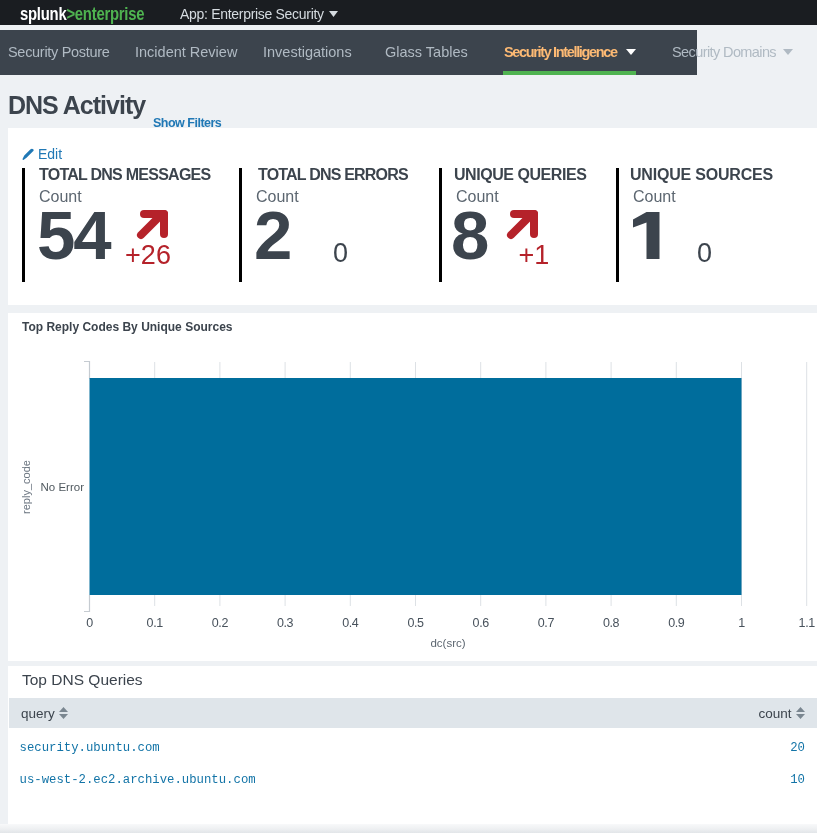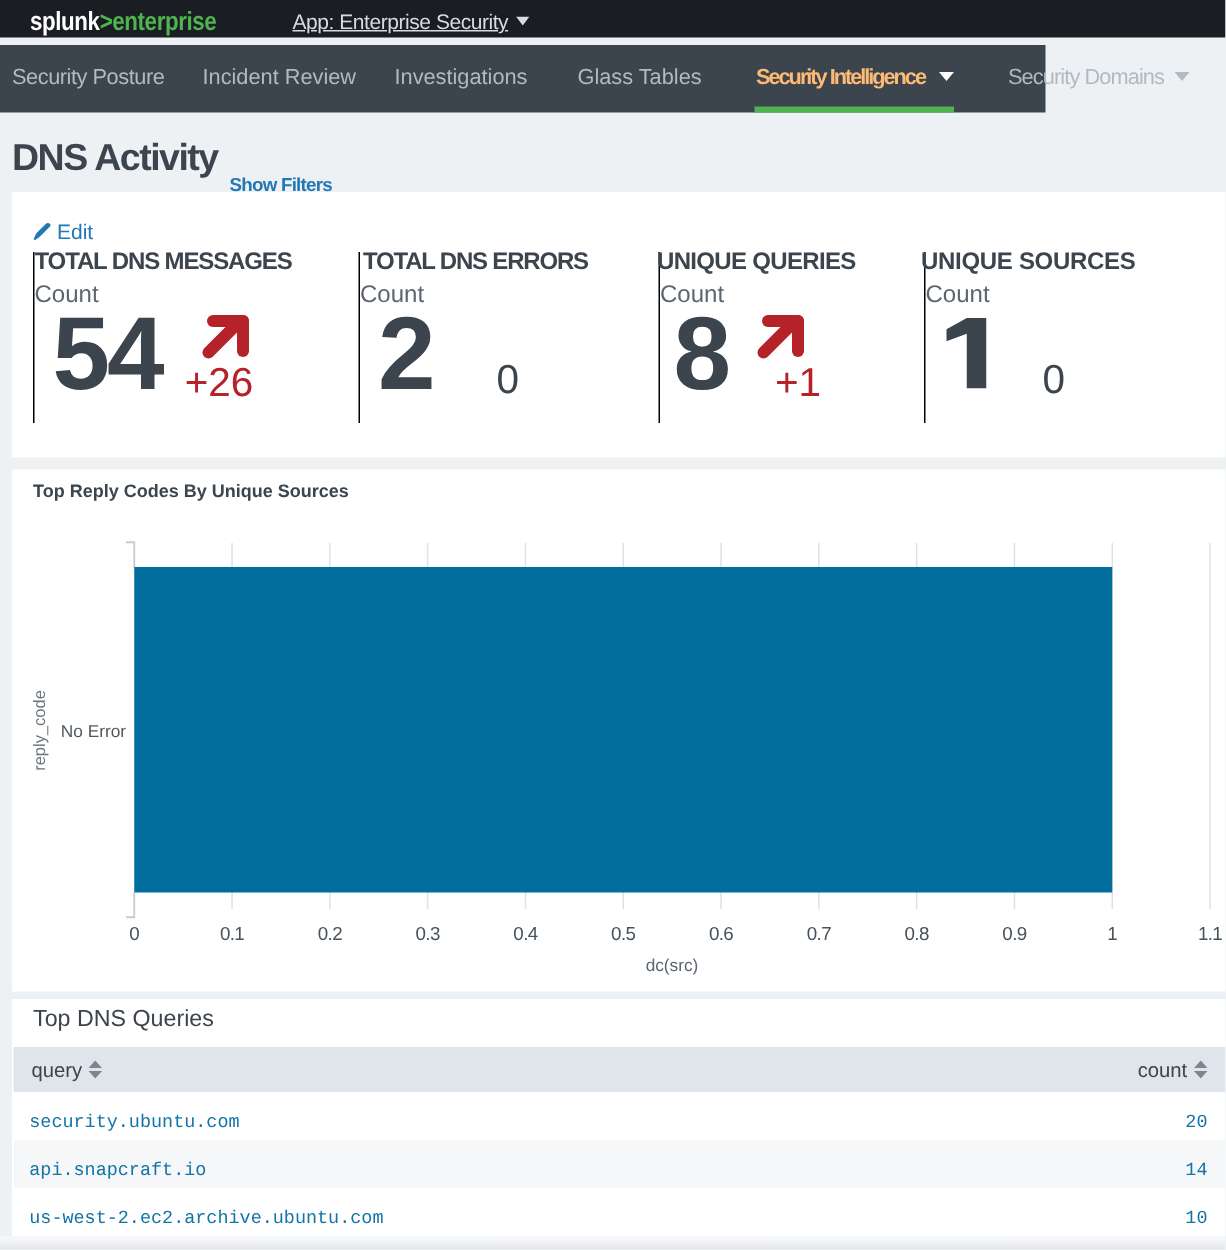--- a/index.html
+++ b/index.html
@@ -2,34 +2,34 @@
 <html><head>
 <meta charset="utf-8">
 <style>
 * { margin:0; padding:0; box-sizing:border-box; }
 html,body { width:817px; height:833px; overflow:hidden; }
 body { background:#eef1f4; font-family:"Liberation Sans", sans-serif; position:relative; }
 .topbar { position:absolute; left:0; top:0; width:817px; height:25px; background:#1a1d21; }
 .logo { position:absolute; left:20px; top:4px; font-size:17.5px; font-weight:bold; color:#fff; letter-spacing:-0.3px; transform:scaleX(0.85); transform-origin:left center; white-space:nowrap; }
 .logo .gt { color:#4fb350; }
 .logo .ent { color:#4fb350; }
-.appsel { position:absolute; left:195px; top:6px; font-size:14px; color:#d5dbe0; letter-spacing:-0.3px;text-decoration:underline; }
+.appsel { position:absolute; left:180px; top:6px; font-size:14px; color:#d5dbe0; letter-spacing:-0.3px; }
 
 .navbar { position:absolute; left:0; top:30px; width:697px; height:45px; background:#3c444d; }
 .nav { position:absolute; top:14px; font-size:14.5px; color:#b0bac3; white-space:nowrap; letter-spacing:-0.6px; }
 .nav.active { color:#fdba74; font-weight:bold; letter-spacing:-1.35px; }
 .nav svg { display:inline-block; vertical-align:2px; }
 .greenbar { position:absolute; left:503px; top:71px; width:133px; height:4px; background:#4fb350; }
 .pagetitle { position:absolute; left:8px; top:91px; font-size:25px; font-weight:bold; color:#3c444d; letter-spacing:-1px; }
 .showfilters { position:absolute; left:153px; top:99px; font-size:12.5px; font-weight:bold; color:#2078b5; letter-spacing:-0.5px;margin-top:17px; }
 .panel { position:absolute; left:8px; width:820px; background:#fff; }
 .kpipanel { top:128px; height:177px; }
 .editlink { position:absolute; left:14px; top:18px; font-size:14px; color:#2078b5; }
 .kpirow { position:absolute; left:14px; top:40px; height:114px; display:flex; }
-.kpicell { border-left:1px solid #000000; padding-top:0; position:relative; }
+.kpicell { border-left:3px solid #000000; padding-left:14px; padding-top:0; position:relative; }
 .kpicell .ktitle { font-size:16px; font-weight:bold; color:#3c444d; margin-top:-2px; letter-spacing:-0.75px; white-space:nowrap; }
 .kpicell .ksub { font-size:16px; color:#5c6670; margin-top:4px; }
 .kpicell .kval { position:absolute; top:33px; left:12px; font-size:69px; font-weight:bold; color:#3c444d; line-height:1; letter-spacing:-2px; }
 .dnum { position:absolute; font-size:27px; color:#b5222a; text-align:center; }
 .kzero { position:absolute; font-size:27px; color:#3c444d; }
 .chartpanel { top:313px; height:348px; }
 .charttitle { position:absolute; left:14px; top:7px; font-size:12px; color:#3c444d;font-weight:bold; }
 .tablepanel { top:666px; height:158px; }
 .tabletitle { position:absolute; left:14px; top:5px; font-size:15.5px; color:#3c444d; }
 table.dt { position:absolute; left:1px; top:32px; width:808px; border-collapse:collapse; }
@@ -167,24 +167,20 @@
             </svg></th>
       <th class="num">count<svg class="sorticon" width="9" height="12" viewBox="0 0 9 12">
               <path d="M4.5 0 L9 5 L0 5 Z" fill="#7a8690"></path>
               <path d="M4.5 12 L0 7 L9 7 Z" fill="#7a8690"></path>
             </svg></th>
     </tr>
     <tr>
           <td>security.ubuntu.com</td>
           <td class="num">20</td>
         </tr>
-    <tr class="odd">
-          <td>api.snapcraft.io</td>
-          <td class="num">14</td>
-        </tr>
     <tr>
           <td>us-west-2.ec2.archive.ubuntu.com</td>
           <td class="num">10</td>
         </tr>
   </tbody>
     </table>
 </div>
 <div class="botstrip1"></div>
 
 </body></html>

